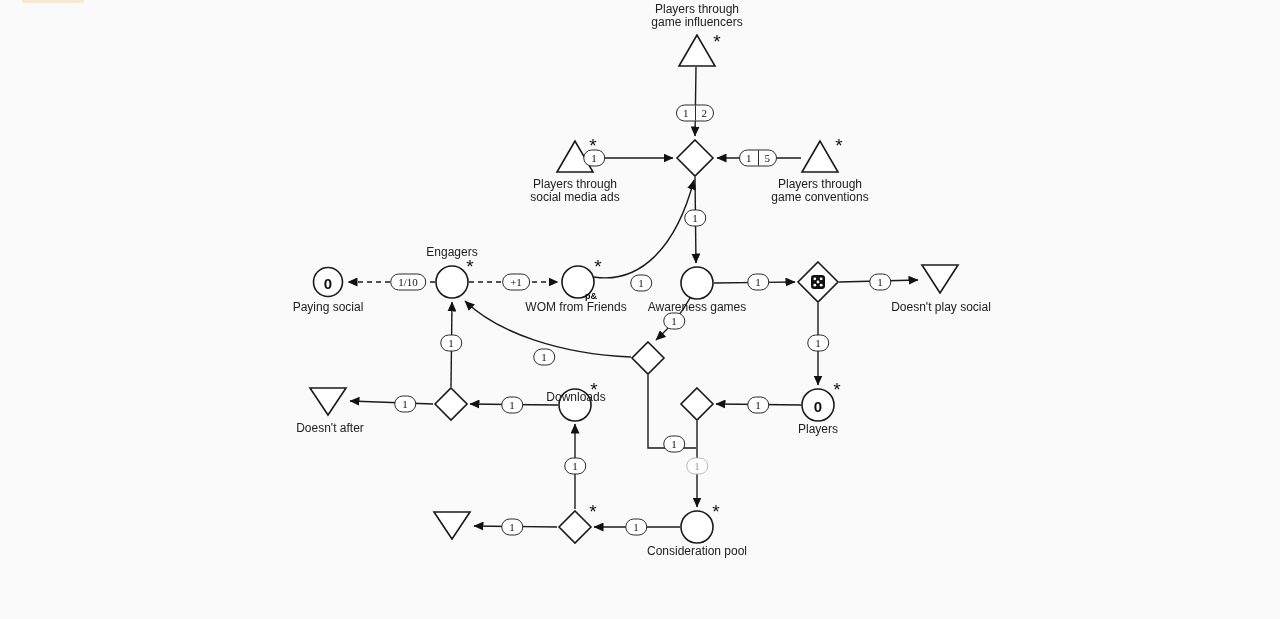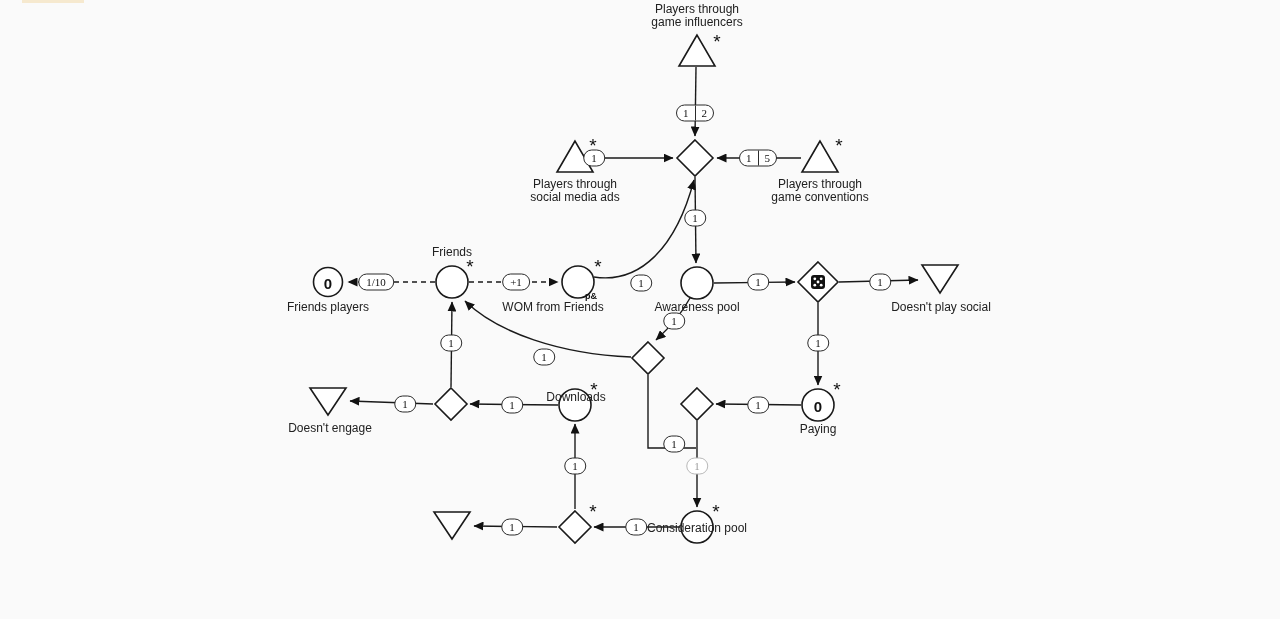--- a/index.html
+++ b/index.html
@@ -94,29 +94,29 @@
       <circle cx="821.2" cy="285.2" r="1.4" fill="#fff"></circle>
     </g>
   </svg>
 
   <div class="label" style="left:697px;top:3px">Players through
 game influencers</div>
   <div class="label" style="left:575px;top:178px">Players through
 social media ads</div>
   <div class="label" style="left:820px;top:178px">Players through
 game conventions</div>
-  <div class="label" style="left:452px;top:246px">Friends</div>
-  <div class="label" style="left:328px;top:301px">Friends players</div>
-  <div class="label" style="left:553px;top:301px">WOM from Friends</div>
-  <div class="label" style="left:697px;top:301px">Awareness pool</div>
+  <div class="label" style="left:452px;top:246px">Engagers</div>
+  <div class="label" style="left:328px;top:301px">Paying social</div>
+  <div class="label" style="left:576px;top:301px">WOM from Friends</div>
+  <div class="label" style="left:697px;top:301px">Awareness games</div>
   <div class="label" style="left:941px;top:301px">Doesn't play social</div>
   <div class="label" style="left:576px;top:391px">Downloads</div>
-  <div class="label" style="left:818px;top:423px">Paying</div>
-  <div class="label" style="left:330px;top:422px">Doesn't engage</div>
-  <div class="label" style="left:697px;top:522px">Consideration pool</div>
+  <div class="label" style="left:818px;top:423px">Players</div>
+  <div class="label" style="left:330px;top:422px">Doesn't after</div>
+  <div class="label" style="left:697px;top:545px">Consideration pool</div>
 
   <div class="value" style="left:328px;top:283px">0</div>
   <div class="value" style="left:818px;top:406px">0</div>
 
   <div class="star" style="left:717px;top:41px">*</div>
   <div class="star" style="left:593px;top:145px">*</div>
   <div class="star" style="left:839px;top:145px">*</div>
   <div class="star" style="left:598px;top:266px">*</div>
   <div class="star" style="left:470px;top:266px">*</div>
   <div class="star" style="left:594px;top:389px">*</div>
@@ -136,21 +136,21 @@
   <div class="pill dual" style="left:758px;top:158px">
     <span>1</span>
       <span>5</span>
   </div>
   <div class="pill" style="left:695px;top:218px">
       <span>1</span>
     </div>
   <div class="pill" style="left:641px;top:283px">
       <span>1</span>
     </div>
-  <div class="pill" style="left:376px;top:282px">
+  <div class="pill" style="left:408px;top:282px">
       <span>1/10</span>
     </div>
   <div class="pill" style="left:516px;top:282px">
       <span>+1</span>
     </div>
   <div class="pill" style="left:758px;top:282px">
       <span>1</span>
     </div>
   <div class="pill" style="left:880px;top:282px">
       <span>1</span>

